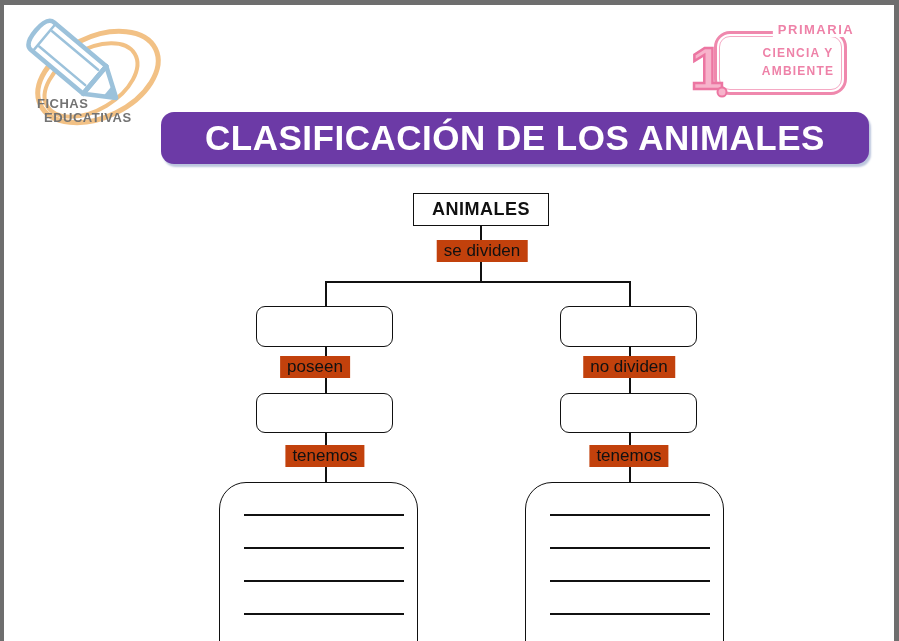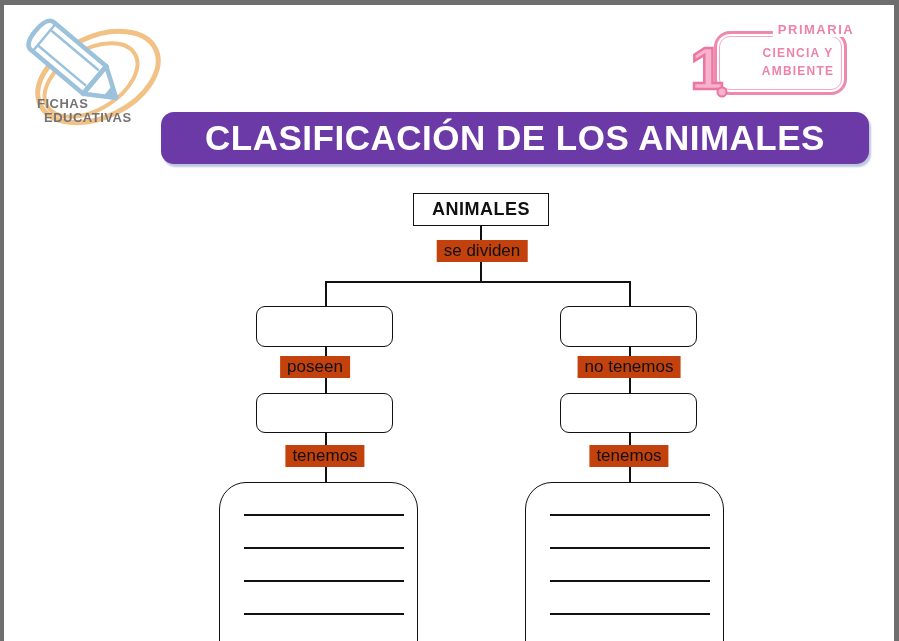--- a/index.html
+++ b/index.html
@@ -150,21 +150,21 @@
   <div class="hline h-branch"></div>
   <div class="vline v-drop-l"></div>
   <div class="vline v-drop-r"></div>
 
   <div class="dbox small-box box-l1"></div>
   <div class="dbox small-box box-r1"></div>
 
   <div class="vline v-conn-l1"></div>
   <div class="vline v-conn-r1"></div>
   <div class="rel-label lbl-poseen">poseen</div>
-  <div class="rel-label lbl-noposeen">no tenemos</div>
+  <div class="rel-label lbl-noposeen">no dividen</div>
 
   <div class="dbox small-box box-l2"></div>
   <div class="dbox small-box box-r2"></div>
 
   <div class="vline v-conn-l2"></div>
   <div class="vline v-conn-r2"></div>
   <div class="rel-label lbl-ten-l">tenemos</div>
   <div class="rel-label lbl-ten-r">tenemos</div>
 
   <div class="big-box big-box-l">

